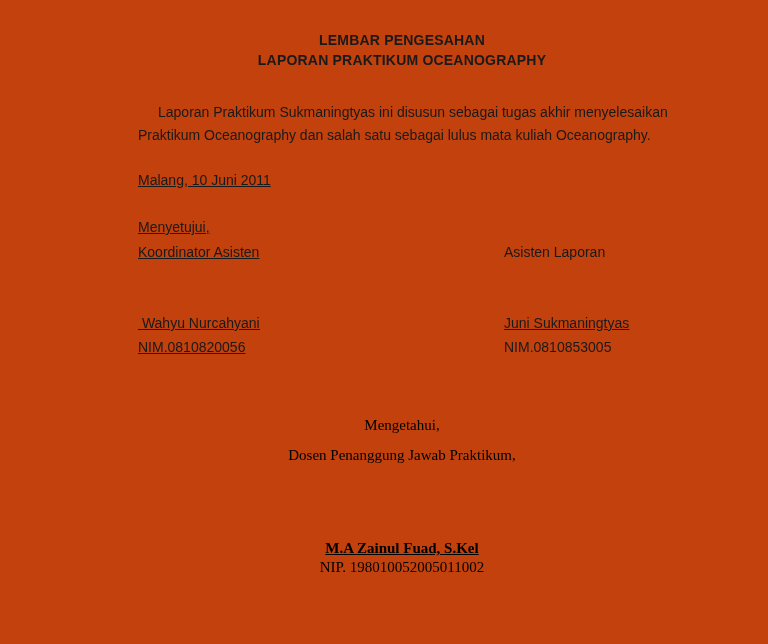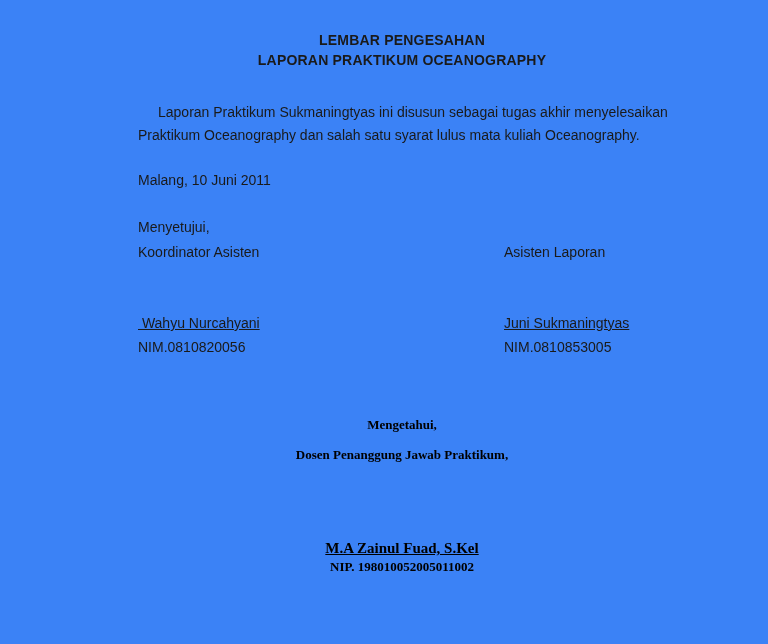--- a/index.html
+++ b/index.html
@@ -4,21 +4,21 @@
 <style>
   html, body {
     margin: 0;
     padding: 0;
     background: #ffffff;
   }
   .page {
     position: relative;
     width: 768px;
     height: 644px;
-    background: #3b82f6;
+    background: #c2410c;
     color: #1a1a1a;
     font-family: "Liberation Sans", sans-serif;
     font-size: 14px;
     overflow: hidden;
   }
   .abs { position: absolute; }
 
   
   .center-col {
     left: 138px;
@@ -33,54 +33,53 @@
     line-height: 18px;
   }
 
   .body-par {
     left: 138px;
     width: 540px;
     line-height: 23px;
   }
   .body-par .indent { padding-left: 20px; }
 
-  .left-col  { left: 138px; }
+  .left-col  { left: 138px; text-decoration: underline; }
   .right-col { left: 504px; }
 
   .signer-name {
     text-decoration: underline;
     white-space: pre; 
   }
 
   .serif {
     font-family: "Liberation Serif", serif;
-    font-size: 13px;
+    font-size: 15px;
     color: #000000;
-    font-weight: bold;
   }
   .ack-name {
     font-family: "Liberation Serif", serif;
     font-size: 15px;
     font-weight: bold;
     text-decoration: underline;
     color: #000000;
   }
   .line { line-height: 18px; }
 </style>
 </head>
 <body>
 
 <div class="page">
 
   <div class="abs center-col doc-title line" style="top:31px;">LEMBAR PENGESAHAN</div>
   <div class="abs center-col doc-title line" style="top:51px;">LAPORAN PRAKTIKUM OCEANOGRAPHY</div>
 
   <div class="abs body-par" style="top:101px;">
     <div class="indent">Laporan Praktikum Sukmaningtyas ini disusun sebagai tugas akhir menyelesaikan</div>
-    <div>Praktikum Oceanography dan salah satu syarat lulus mata kuliah Oceanography.</div>
+    <div>Praktikum Oceanography dan salah satu sebagai lulus mata kuliah Oceanography.</div>
   </div>
 
   <div class="abs left-col line" style="top:171px;">Malang, 10 Juni 2011</div>
 
   <div class="abs left-col line" style="top:218px;">Menyetujui,</div>
 
   <div class="abs left-col line" style="top:243px;">Koordinator Asisten</div>
   <div class="abs right-col line" style="top:243px;">Asisten Laporan</div>
 
   <div class="abs left-col line" style="top:314px;">

